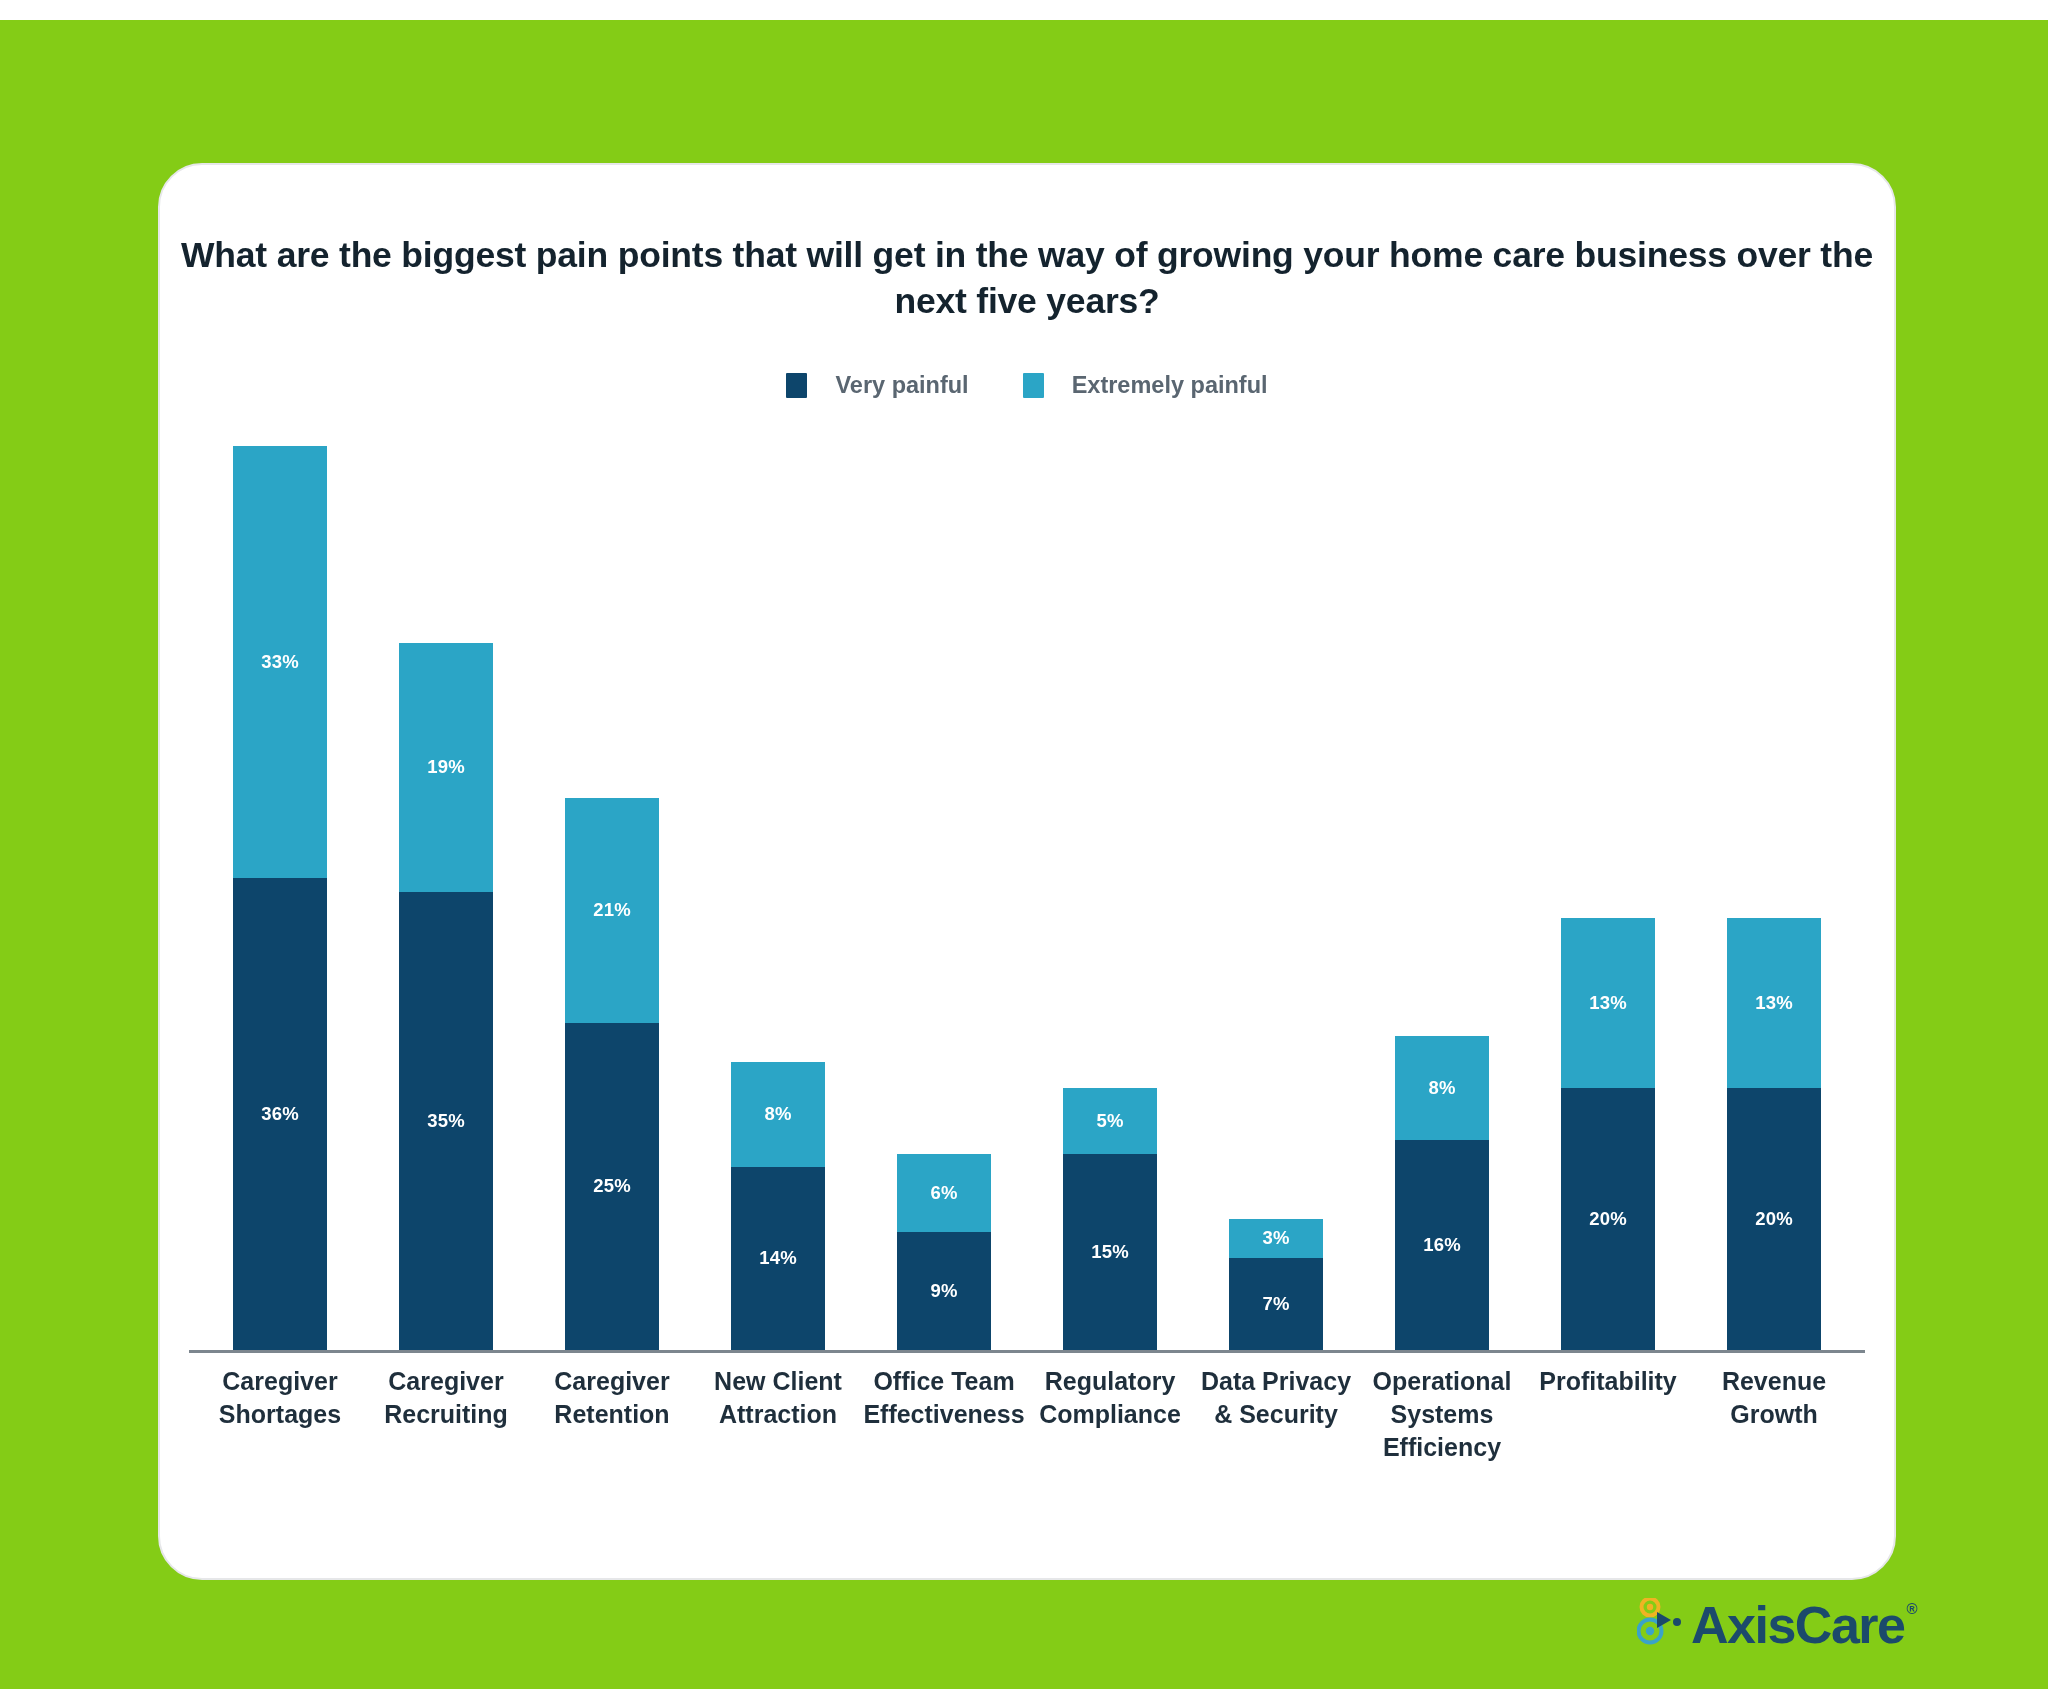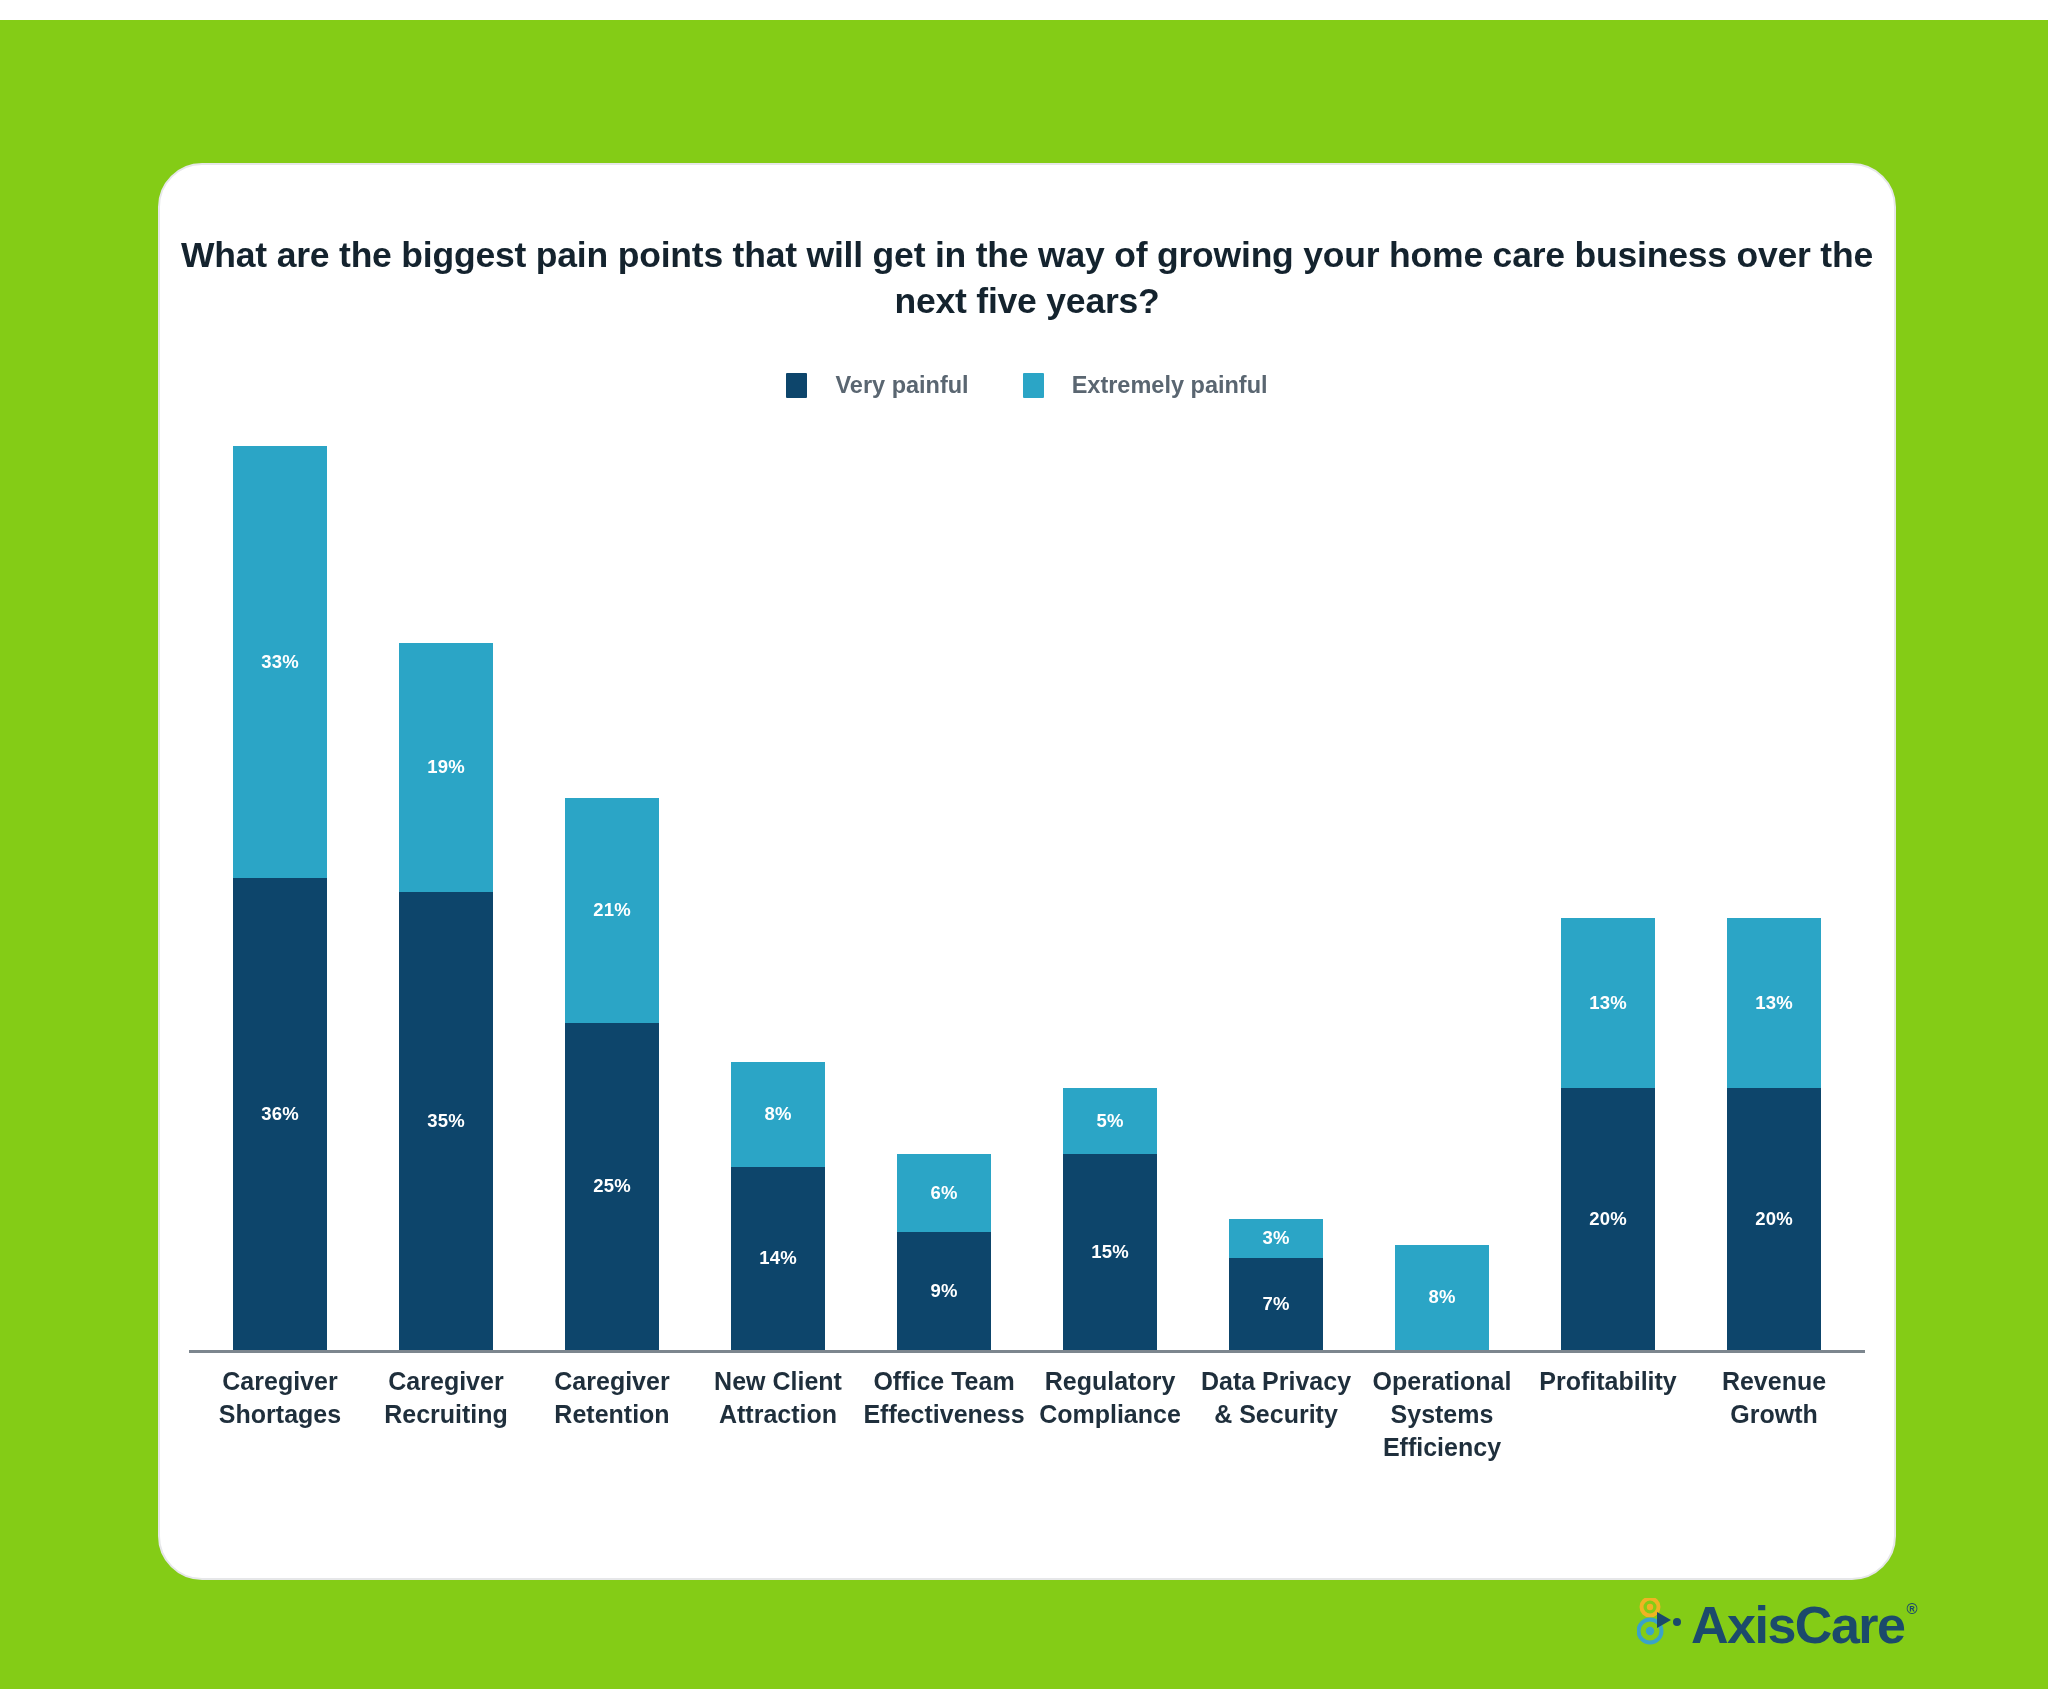--- a/index.html
+++ b/index.html
@@ -280,20 +280,23 @@
               </div>
               <div class="seg" style="background: rgb(13, 69, 107); height: 91.6901px;">
                 <span class="seg-label">7%</span>
               </div>
             </div>
           </div>
           <div class="bar-group">
             <div class="bar-stack">
               <div class="seg" style="background: rgb(43, 165, 198); height: 104.789px;">
                 <span class="seg-label">8%</span>
+              </div>
+              <div class="seg" style="background: rgb(13, 69, 107); height: 209.577px;">
+                <span class="seg-label">16%</span>
               </div>
             </div>
           </div>
           <div class="bar-group">
             <div class="bar-stack">
               <div class="seg" style="background: rgb(43, 165, 198); height: 170.282px;">
                 <span class="seg-label">13%</span>
               </div>
               <div class="seg" style="background: rgb(13, 69, 107); height: 261.972px;">
                 <span class="seg-label">20%</span>

